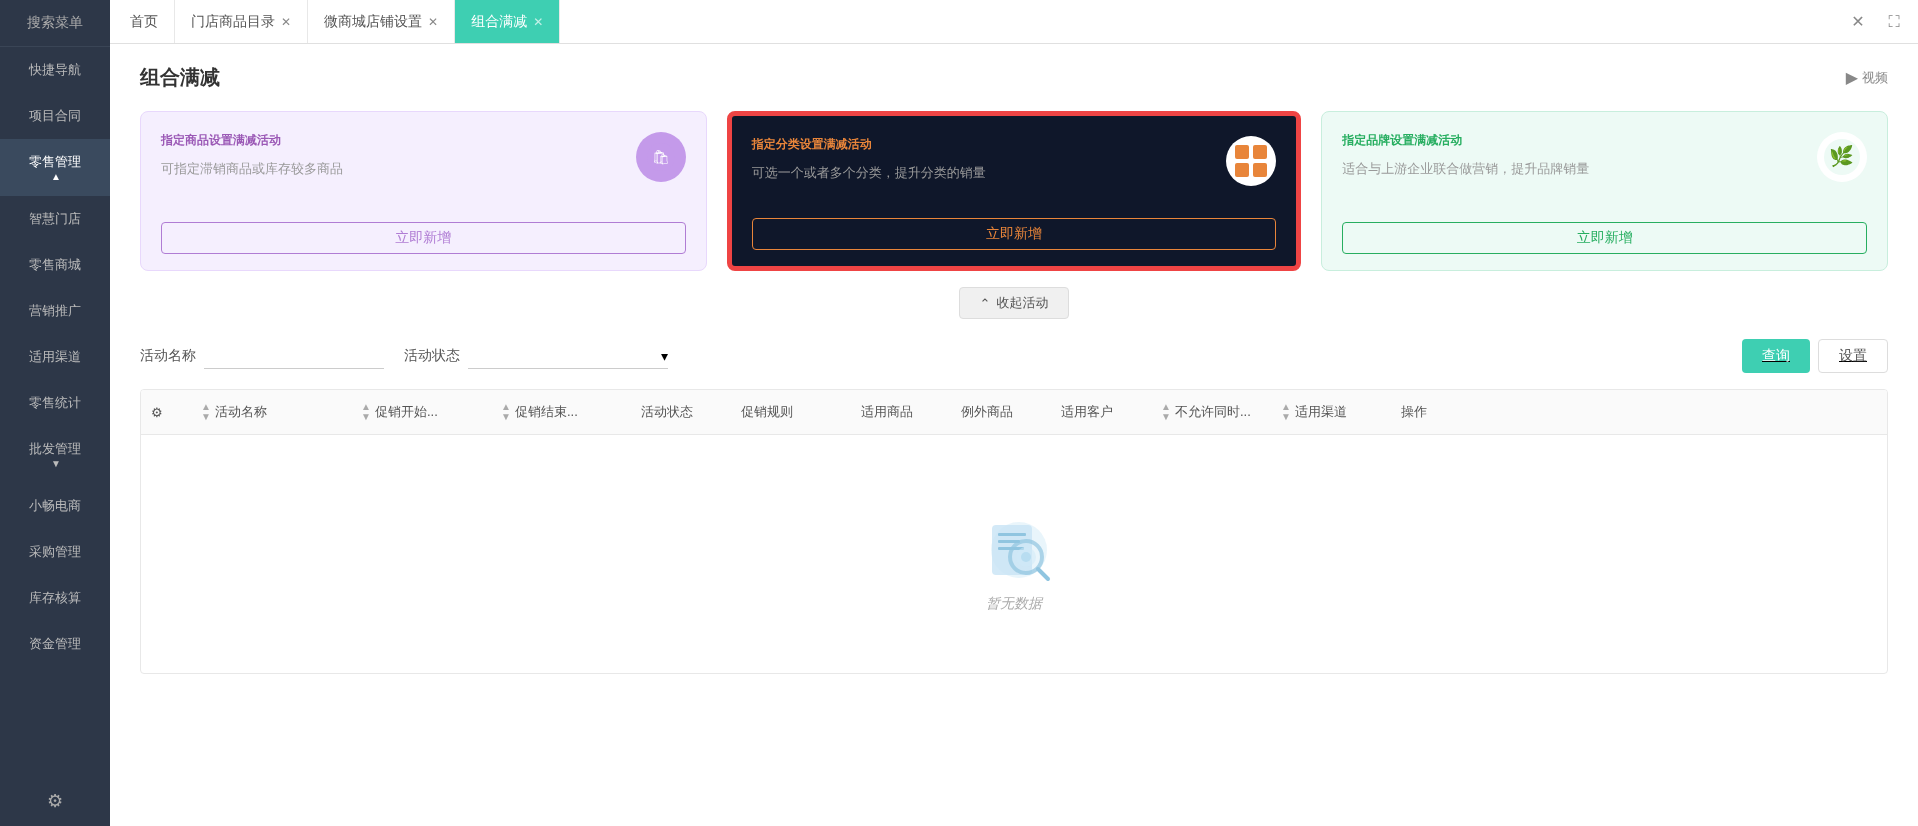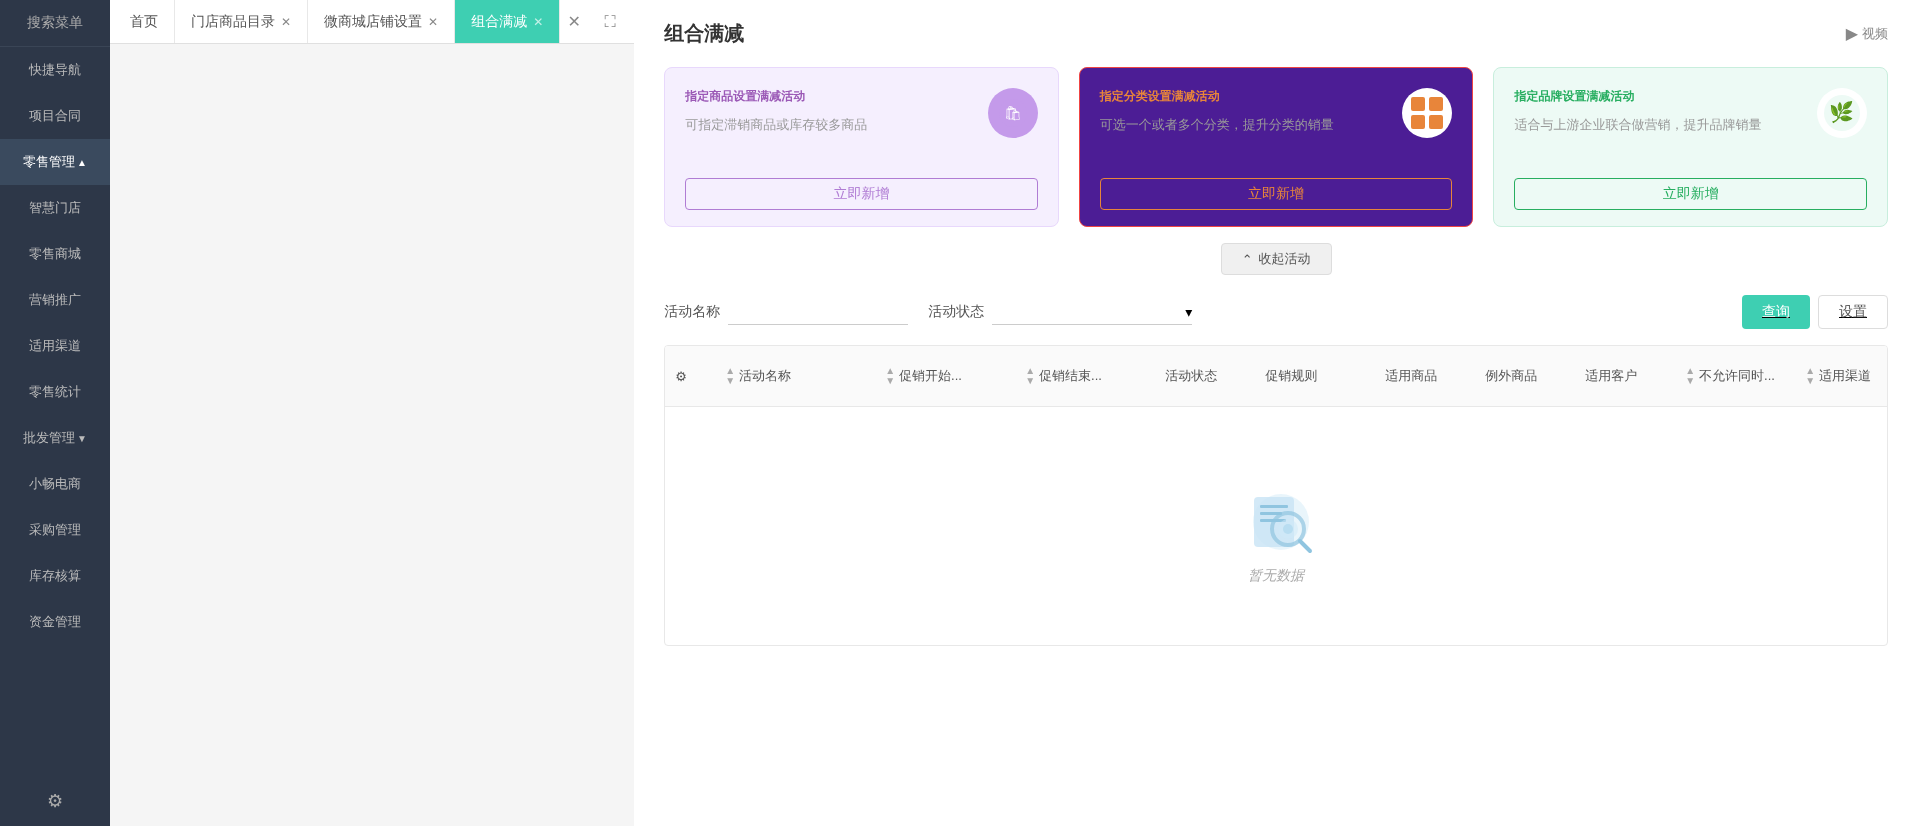--- a/index.html
+++ b/index.html
@@ -29,35 +29,35 @@
       color: #bbb;
       cursor: pointer;
       text-align: center;
       position: relative;
     }
     .sidebar-item.active { color: #fff; background: #3a4a5e; }
     .sidebar-item .arrow {
       font-size: 10px;
       margin-left: 2px;
     }
-    .sidebar-item.has-arrow { display: flex; align-items: center; justify-content: center; }
+    .sidebar-item.has-arrow { display: flex; align-items: center; justify-content: center; flex-direction: column; }
     .sidebar-bottom {
       margin-top: auto;
       padding: 14px 10px;
       text-align: center;
       color: #aaa;
       cursor: pointer;
       font-size: 18px;
     }
 
     
     .main {
       flex: 1;
       display: flex;
-      flex-direction: row;
+      flex-direction: column;
       background: #f5f5f5;
       overflow: hidden;
     }
 
     
     .tab-bar {
       display: flex;
       align-items: center;
       background: #fff;
       border-bottom: 1px solid #e0e0e0;
@@ -150,21 +150,21 @@
     .activity-card {
       flex: 1;
       border-radius: 8px;
       padding: 20px 20px 16px 20px;
       display: flex;
       flex-direction: column;
       position: relative;
       min-height: 160px;
     }
     .card-purple { background: #f5effe; border: 1px solid #e8d8fc; }
-    .card-orange { background: #4c1d95; border: 1px solid #ef4444; }
+    .card-orange { background: #0f172a; border: 5px solid #ef4444; }
     .card-green { background: #edfaf5; border: 1px solid #c8eedd; }
 
     .card-title {
       font-size: 12px;
       font-weight: bold;
       margin-bottom: 10px;
     }
     .card-purple .card-title { color: #9b59b6; }
     .card-orange .card-title { color: #e8853a; }
     .card-green .card-title { color: #27ae60; }

